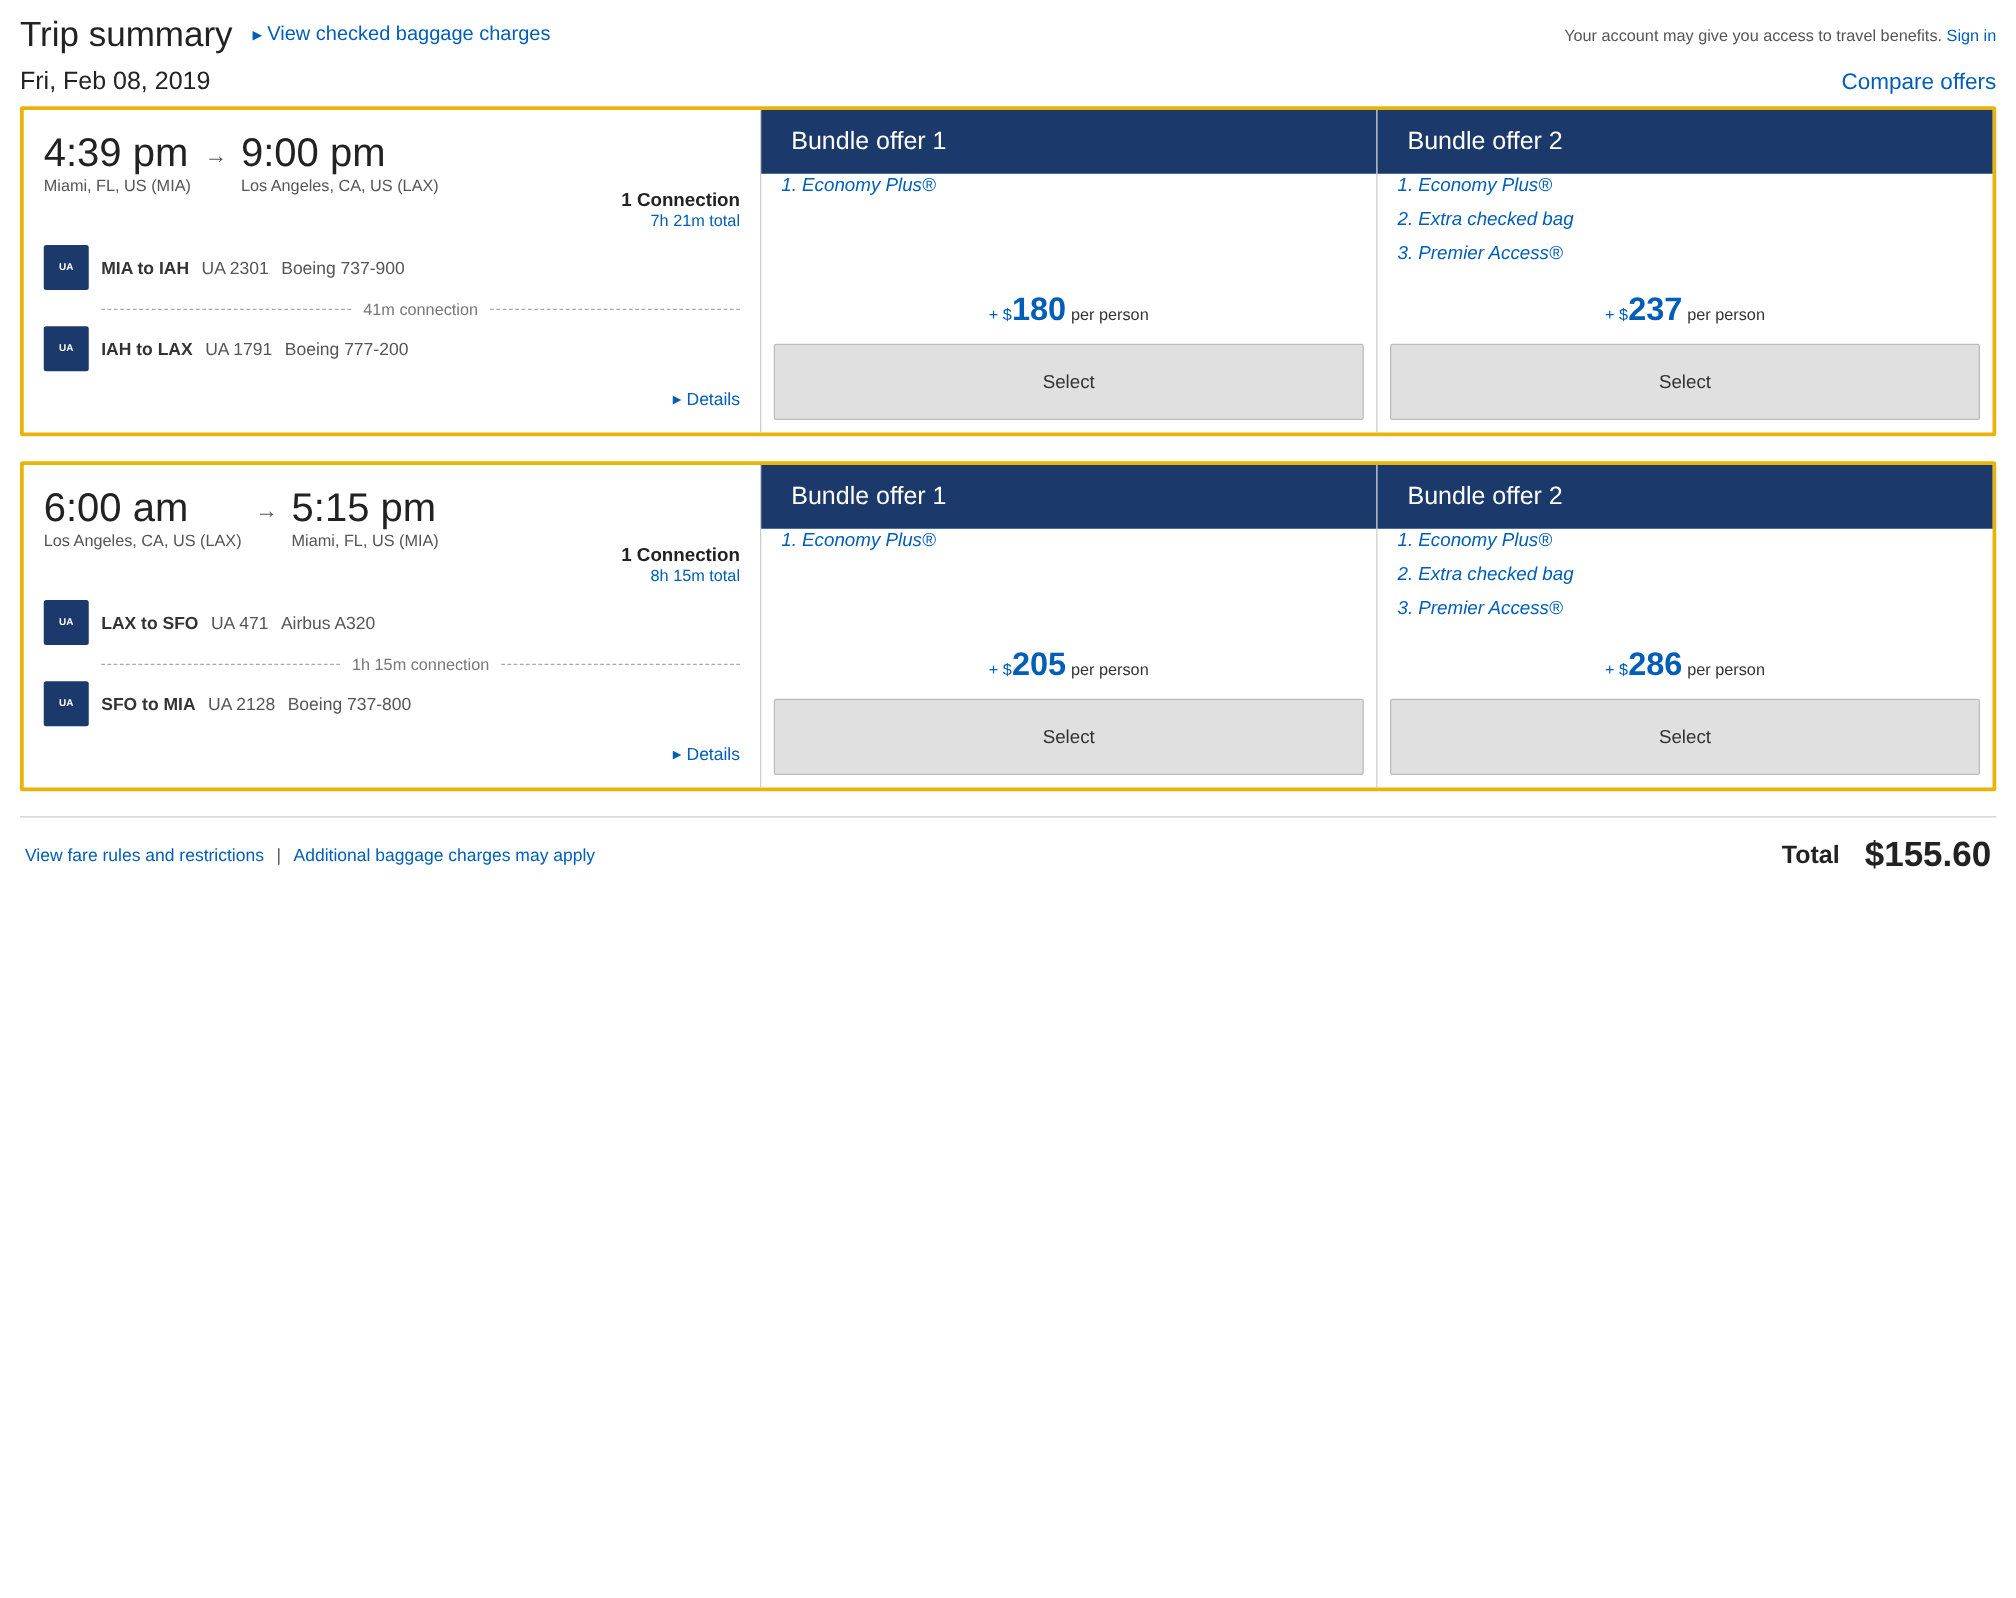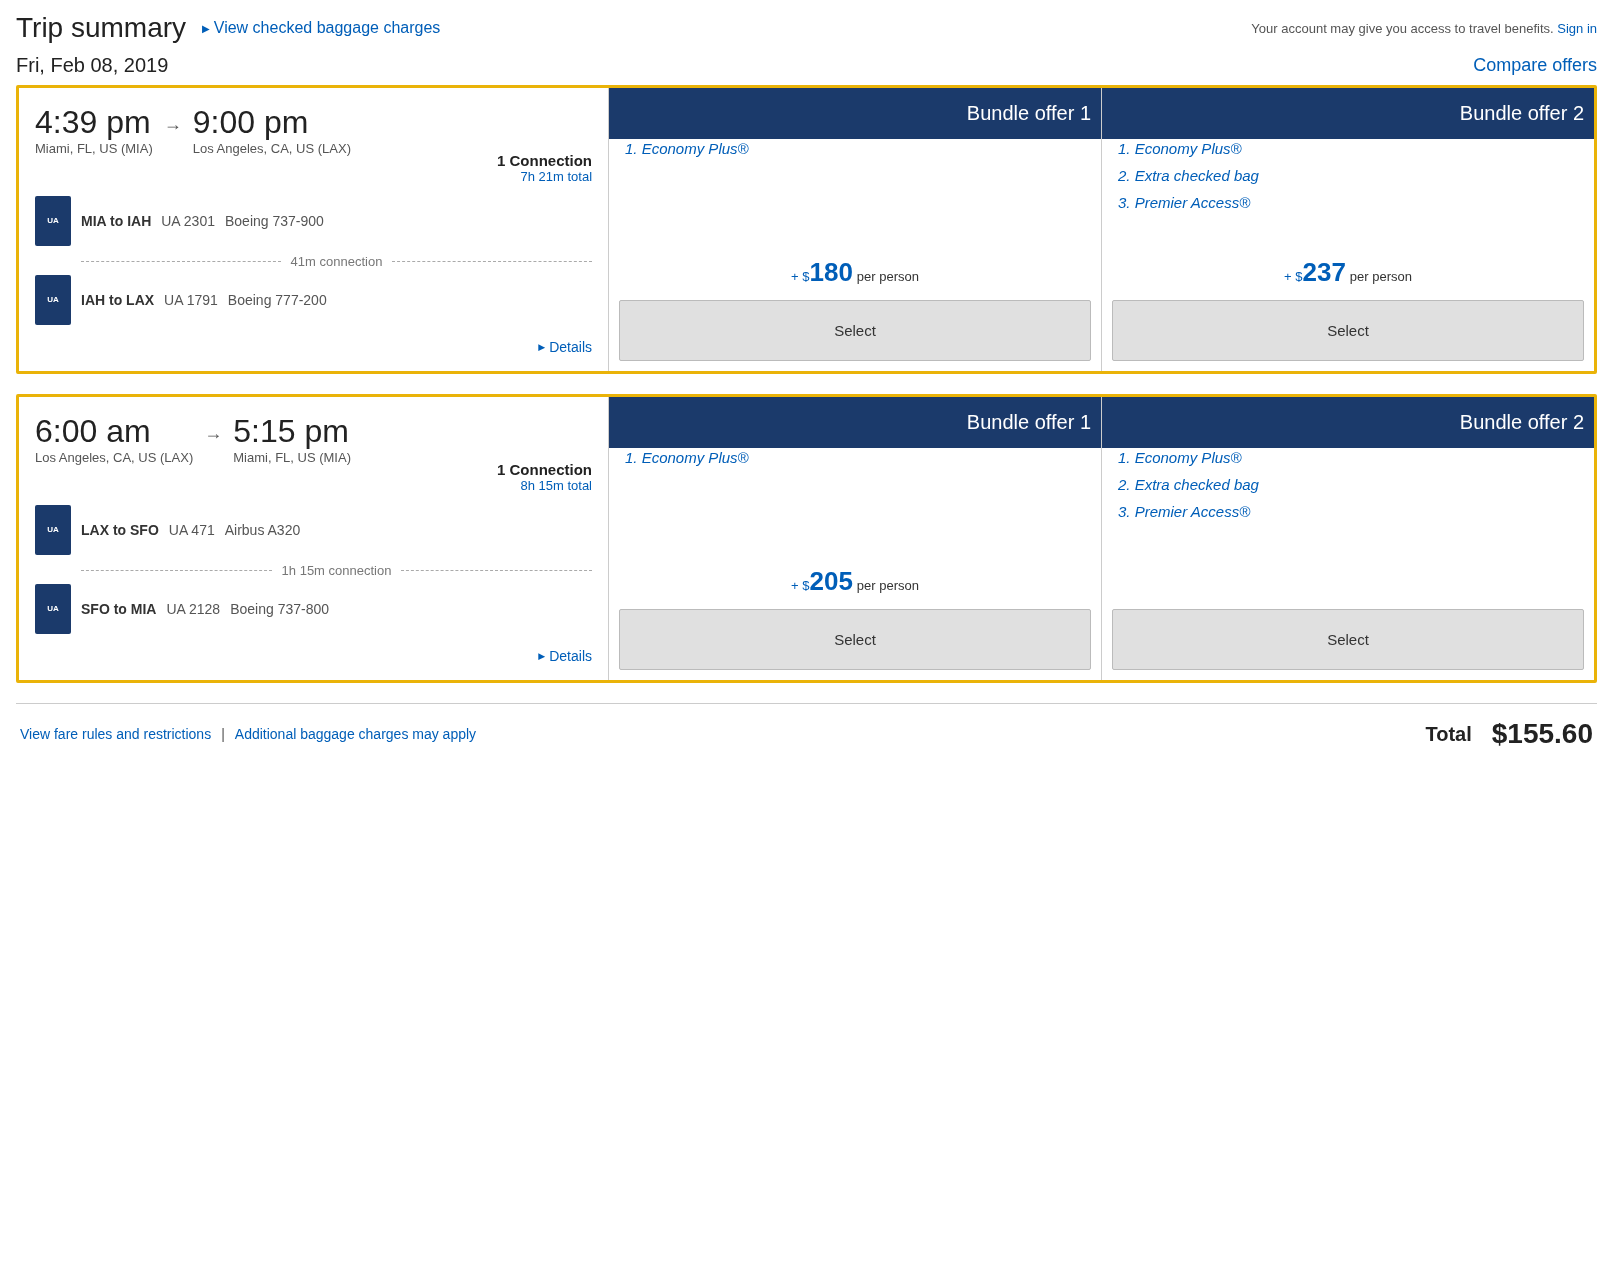--- a/index.html
+++ b/index.html
@@ -31,39 +31,39 @@
     .flight-time-block { }
     .time-big { font-size: 32px; font-weight: 300; color: #222; }
     .airport-label { font-size: 13px; color: #555; }
     .arrow-col { flex: 0 0 40px; display: flex; align-items: flex-start; justify-content: center; padding-top: 10px; font-size: 18px; color: #555; }
     .connection-info { text-align: right; flex: 1; }
     .connection-count { font-size: 15px; font-weight: 600; color: #222; margin-top: 48px; }
     .connection-total { font-size: 13px; color: #005eb8; }
     
     .flight-legs { margin-top: 12px; }
     .flight-leg { display: flex; align-items: center; gap: 10px; margin-bottom: 8px; }
-    .airline-logo { width: 36px; height: 50px; background: #1b3a6b; border-radius: 2px; display: flex; align-items: center; justify-content: center; }
+    .airline-logo { width: 36px; height: 36px; background: #1b3a6b; border-radius: 2px; display: flex; align-items: center; justify-content: center; }
     .airline-logo-inner { color: #fff; font-size: 8px; font-weight: bold; text-align: center; line-height: 1.2; }
     .leg-text { font-size: 14px; color: #333; }
     .leg-route { font-weight: 600; }
     .leg-flight { color: #555; }
     .leg-aircraft { color: #555; }
     
     .connection-divider { display: flex; align-items: center; margin: 6px 0 6px 46px; }
     .dash-line { flex: 1; border-top: 1px dashed #aaa; }
     .connection-time-text { font-size: 13px; color: #777; margin: 0 10px; white-space: nowrap; }
     
     .details-link { color: #005eb8; font-size: 14px; text-decoration: none; display: flex; align-items: center; justify-content: flex-end; margin-top: 14px; gap: 4px; cursor: pointer; }
     .details-link::before { content: '▶'; font-size: 9px; }
     
     
     .bundle-panel { flex: 1; border-right: 1px solid #ccc; display: flex; flex-direction: column; }
     .bundle-panel:last-child { border-right: none; }
     
-    .bundle-header { background: #1b3a6b; color: #fff; text-align: right; padding: 14px 10px; font-size: 20px; font-weight: 400; }
+    .bundle-header { background: #1b3a6b; color: #fff; text-align: left; padding: 14px 24px; font-size: 20px; font-weight: 400; }
     
     .bundle-features { padding: 1px 16px; flex: 1; font-style: italic; }
     .bundle-feature { color: #005eb8; font-size: 15px; margin-bottom: 10px; }
     
     .bundle-price-row { padding: 10px 16px 6px 16px; text-align: center; }
     .price-plus { font-size: 13px; color: #005eb8; }
     .price-amount { font-size: 26px; font-weight: 600; color: #005eb8; }
     .price-per-person { font-size: 13px; color: #333; }
     
     .bundle-select-btn { display: block; width: calc(100% - 20px); margin: 6px 10px 10px 10px; background: #e0e0e0; border: 1px solid #bbb; padding: 21px; font-size: 15px; color: #333; cursor: pointer; text-align: center; border-radius: 2px; }
@@ -235,20 +235,23 @@
         <button class="bundle-select-btn">Select</button>
       </div>
 
       <div class="bundle-panel">
         <div class="bundle-header">Bundle offer 2</div>
         <div class="bundle-features">
           <div class="bundle-feature">1. Economy Plus®</div>
           <div class="bundle-feature">2. Extra checked bag</div>
           <div class="bundle-feature">3. Premier Access®</div>
         </div>
+        <div class="bundle-price-row">
+          <span class="price-plus">+ $</span><span class="price-amount">286</span> <span class="price-per-person">per person</span>
+        </div>
         <button class="bundle-select-btn">Select</button>
       </div>
     </div>
   </div>
 
   <div class="footer">
     <div class="footer-left">
       <a class="footer-link" href="#">View fare rules and restrictions</a>
       <span class="footer-separator">|</span>
       <span class="footer-note">Additional baggage charges may apply</span>

